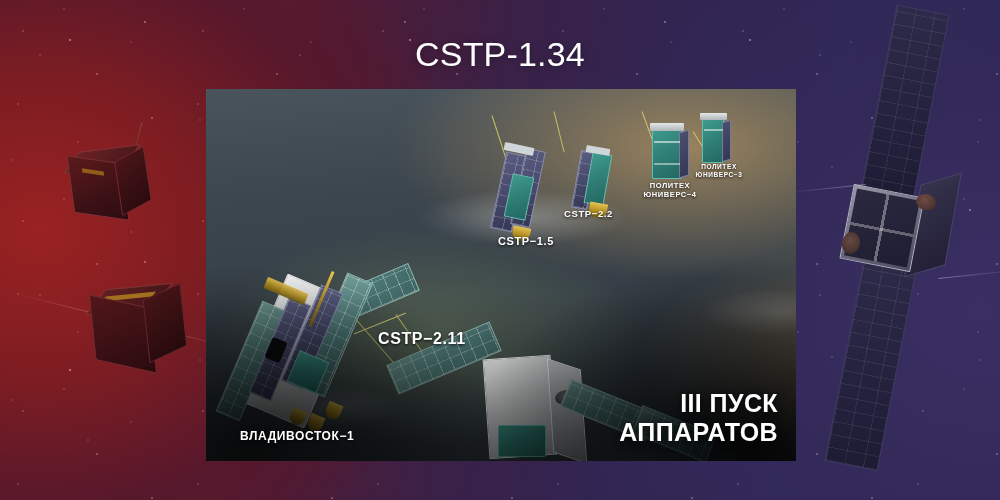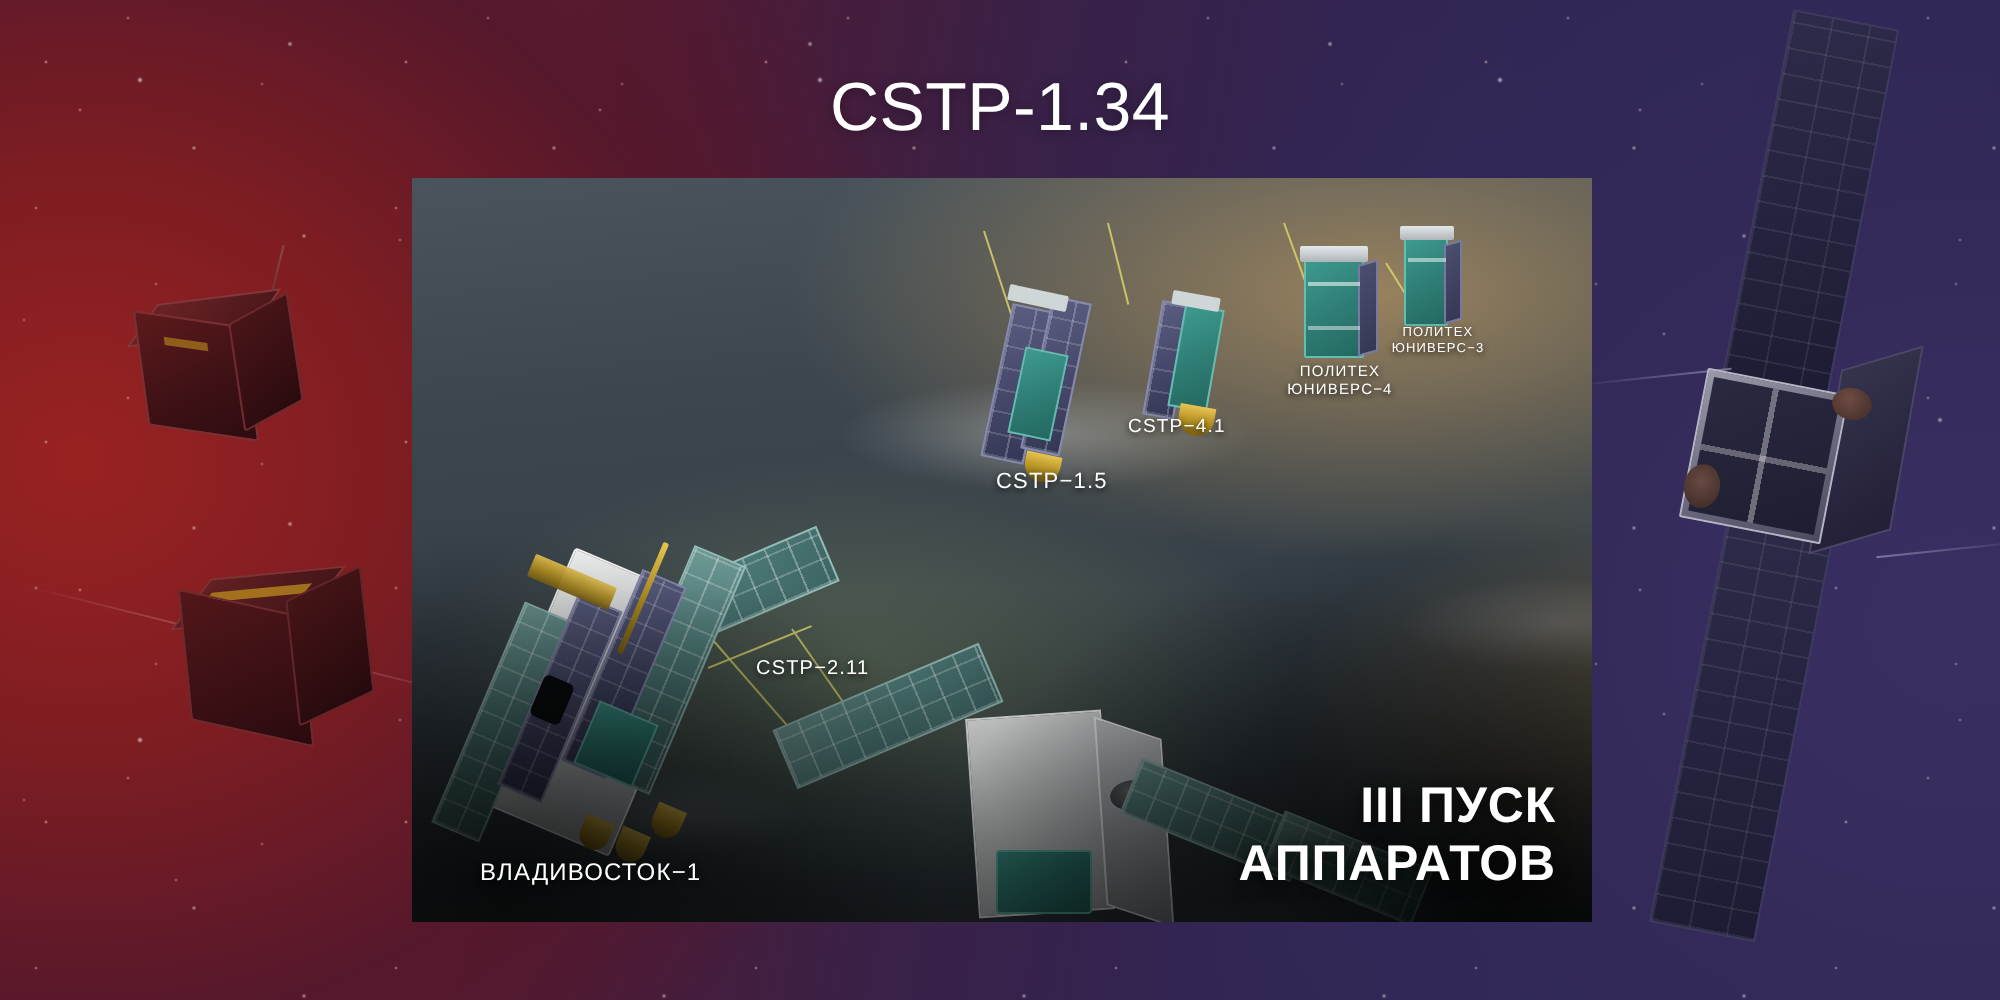--- a/index.html
+++ b/index.html
@@ -314,27 +314,27 @@
   .gold {
     position: absolute;
     background: linear-gradient(180deg, #e7c352 0%, #b28f21 55%, #7d6415 100%);
     border-radius: 1px;
   }
 
   
   .cap {
     position: absolute;
     color: #ffffff;
-    font-weight: normal;
+    font-weight: bold;
     letter-spacing: .6px;
     text-shadow: 0 1px 3px rgba(0,0,0,.9);
     white-space: nowrap;
     line-height: 1.25;
   }
-  .cap.c-211 { font-size: 10px; }
+  .cap.c-211 { font-size: 16px; }
   .cap.c-21  { font-size: 11px; }
   .cap.c-22  { font-size: 9.5px; }
   .cap.c-pu4 { font-size: 7.5px; text-align: center; }
   .cap.c-pu5 { font-size: 6.5px; text-align: center; }
   .cap.c-vlad{ font-size: 12px; }
 
   #headline {
     position: absolute;
     right: 18px;
     bottom: 14px;
@@ -457,21 +457,21 @@
       <div style="position:absolute; left:2px; top:2px; width:27px; height:7px; background:linear-gradient(#e3e8ea,#aeb4b7); border-radius:1px;"></div>
       <div style="position:absolute; left:6px; top:18px; width:19px; height:1.6px; background:rgba(255,255,255,.5);"></div>
     </div>
 
     <div id="limb-shade"></div>
 
     <div class="cap c-211" style="left:172px; top:240px;">CSTP−2.11</div>
 
     <div class="cap c-21" style="left:292px; top:146px;">CSTP−1.5</div>
 
-    <div class="cap c-22" style="left:358px; top:119px;">CSTP−4.1</div>
+    <div class="cap c-22" style="left:358px; top:119px;">CSTP−2.2</div>
 
     <div class="cap c-pu4" style="left:424px; top:92px; width:80px;">
       <div>ПОЛИТЕХ</div>
       <div>ЮНИВЕРС−4</div>
     </div>
 
     <div class="cap c-pu5" style="left:477px; top:74px; width:72px;">
       <div>ПОЛИТЕХ</div>
       <div>ЮНИВЕРС−3</div>
     </div>

